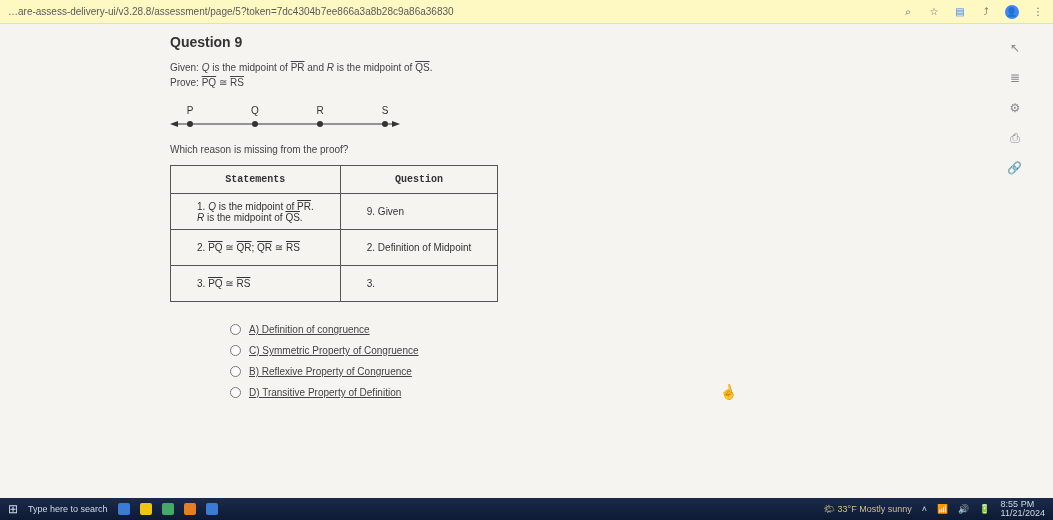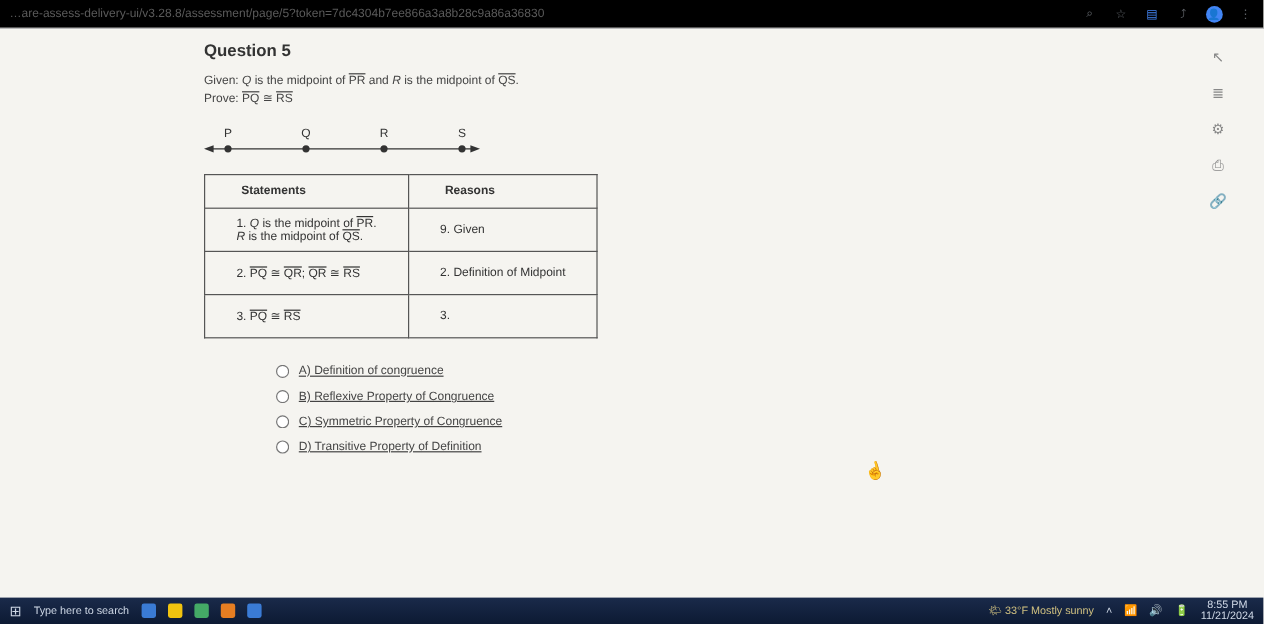--- a/index.html
+++ b/index.html
@@ -6,21 +6,21 @@
   body {
     font-family: Arial, Helvetica, sans-serif;
     background: #f5f4f0;
     width: 1053px;
     height: 520px;
     overflow: hidden;
     position: relative;
   }
   .browser-bar {
     height: 24px;
-    background: #000000;
+    background: #fef9c3;
     display: flex;
     align-items: center;
     padding: 0 8px;
     border-bottom: 1px solid #ddd;
     font-size: 10px;
     color: #555;
   }
   .url {
     flex: 1;
     color: #5a5a5a;
@@ -70,21 +70,23 @@
     margin-bottom: 22px;
   }
   .proof-table th, .proof-table td {
     border: 1px solid #555;
     padding: 6px 26px;
     text-align: left;
     vertical-align: middle;
   }
   .proof-table th {
     font-weight: bold;
+    text-align: center;
     padding: 8px 30px;
+    font-family: Liberation Mono, monospace;
   }
   .proof-table td { height: 36px; }
   .choices {
     margin-left: 60px;
     margin-top: 8px;
   }
   .choice-row {
     display: flex;
     align-items: flex-start;
     gap: 8px;
@@ -145,21 +147,21 @@
     <span>☆</span>
     <span style="color:#4285f4;">▤</span>
     <span>⤴</span>
     <span style="background:#4285f4;color:#fff;border-radius:50%;font-size:9px;">👤</span>
     <span>⋮</span>
   </div>
 </div>
 
 <div class="content-wrap">
 
-  <div class="question-title">Question 5</div>
+  <div class="question-title">Question 9</div>
 
   <div class="given-prove">
     <div>
       <span>Given:</span>
       <i><span>Q</span></i> is the midpoint of <span class="overline">PR</span> and <i>R</i> is the midpoint of <span class="overline">QS</span>.
     </div>
     <div>
       <span>Prove:</span>
       <span class="overline">PQ</span> ≅ <span class="overline">RS</span>
     </div>
@@ -174,26 +176,27 @@
       <circle cx="85" cy="22" r="3" fill="#333"></circle>
       <circle cx="150" cy="22" r="3" fill="#333"></circle>
       <circle cx="215" cy="22" r="3" fill="#333"></circle>
       <text x="20" y="12" font-size="10" text-anchor="middle" fill="#333">P</text>
       <text x="85" y="12" font-size="10" text-anchor="middle" fill="#333">Q</text>
       <text x="150" y="12" font-size="10" text-anchor="middle" fill="#333">R</text>
       <text x="215" y="12" font-size="10" text-anchor="middle" fill="#333">S</text>
     </svg>
   </div>
 
+  <div class="missing-reason">Which reason is missing from the proof?</div>
 
   <table class="proof-table">
     <tbody>
         <tr>
       <th>Statements</th>
-      <th>Reasons</th>
+      <th>Question</th>
     </tr>
     <tr>
       <td>1. <i>Q</i> is the midpoint of <span class="overline">PR</span>.<br><i>R</i> is the midpoint of <span class="overline">QS</span>.</td>
       <td>9. Given</td>
     </tr>
     <tr>
       <td>2. <span class="overline">PQ</span> ≅ <span class="overline">QR</span>; <span class="overline">QR</span> ≅ <span class="overline">RS</span></td>
       <td>2. Definition of Midpoint</td>
     </tr>
     <tr>
@@ -203,25 +206,25 @@
   </tbody>
     </table>
 
   <div class="choices">
     <label class="choice-row">
       <input type="radio" name="ans" style="">
       <span>A) Definition of congruence</span>
     </label>
     <label class="choice-row">
       <input type="radio" name="ans" style="">
+      <span>C) Symmetric Property of Congruence</span>
+    </label>
+    <label class="choice-row">
+      <input type="radio" name="ans" style="">
       <span>B) Reflexive Property of Congruence</span>
-    </label>
-    <label class="choice-row">
-      <input type="radio" name="ans" style="">
-      <span>C) Symmetric Property of Congruence</span>
     </label>
     <label class="choice-row">
       <input type="radio" name="ans" style="">
       <span>D) Transitive Property of Definition</span>
     </label>
   </div>
 
   <div class="cursor">☝</div>
 
 </div>
@@ -243,18 +246,18 @@
     <span class="tb-icon"></span>
     <span class="tb-icon orange"></span>
     <span class="tb-icon blue"></span>
   </div>
   <div class="taskbar-right">
     <span class="weather">🌤 <span>33°F Mostly sunny</span></span>
     <span>˄</span>
     <span>📶</span>
     <span>🔊</span>
     <span>🔋</span>
-    <div style="text-align:center;line-height:1;">
+    <div style="text-align:left;line-height:1;">
       <div>8:55 PM</div>
       <div>11/21/2024</div>
     </div>
   </div>
 </div>
 
 </body></html>

